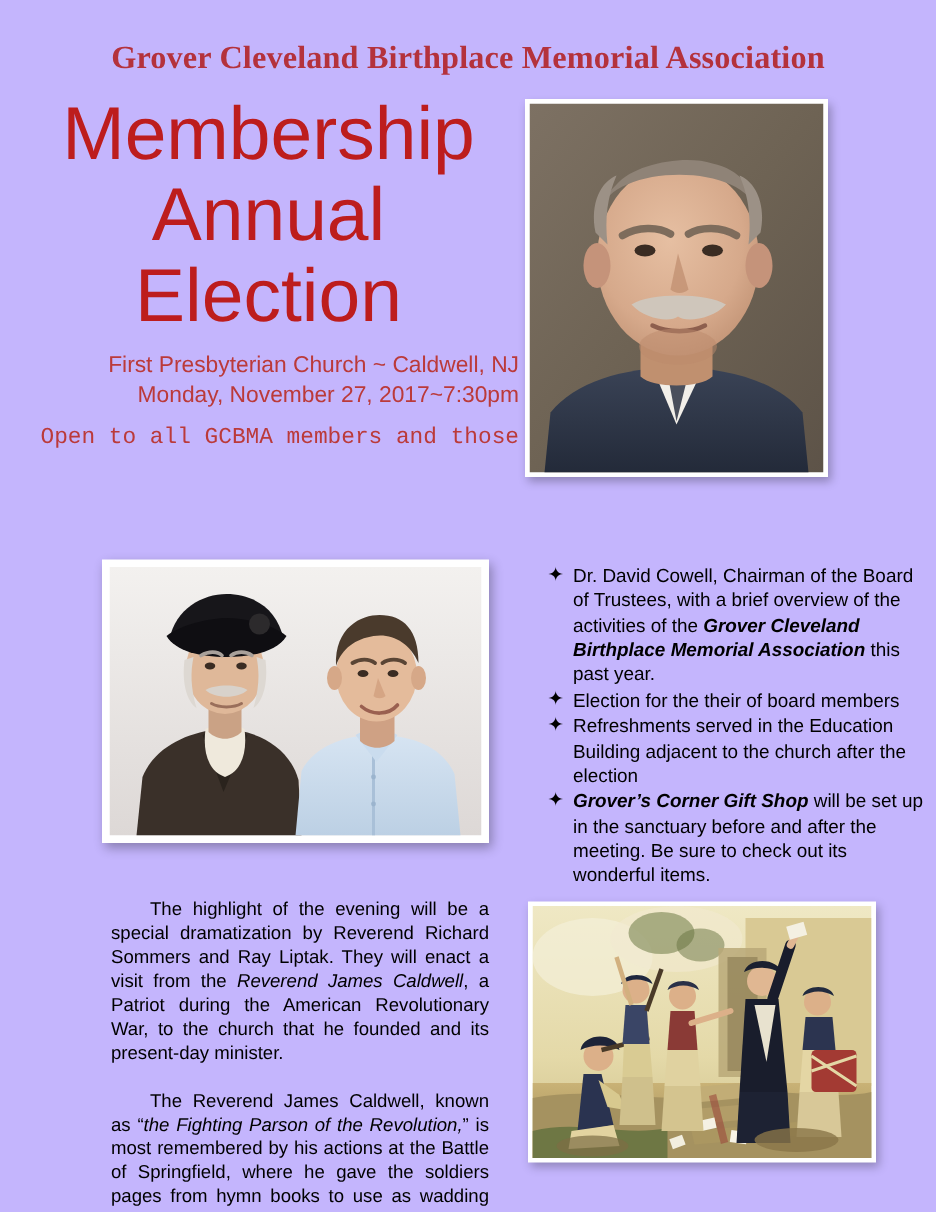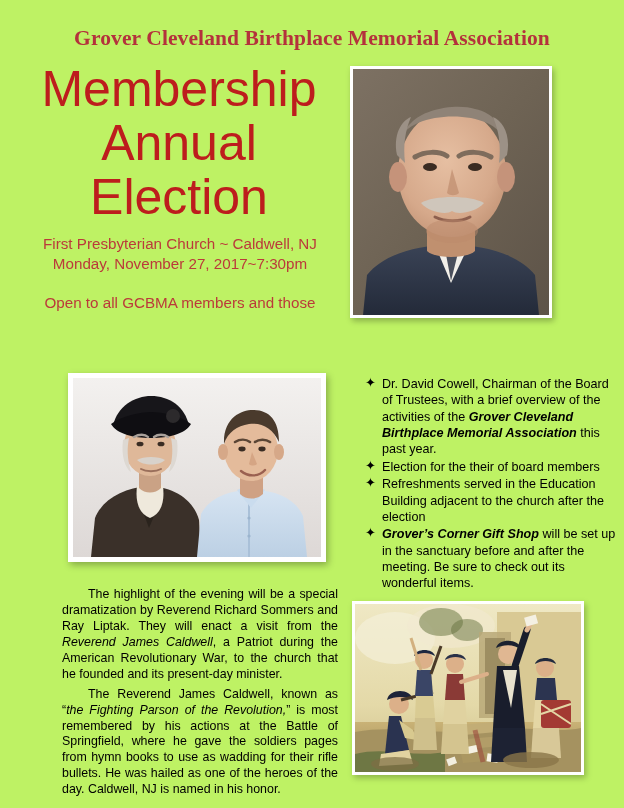--- a/index.html
+++ b/index.html
@@ -12,21 +12,21 @@
     height: 808px;
     position: relative;
     overflow: hidden;
     font-family: "Liberation Sans", sans-serif;
     color: #000;
   }
 
   .page {
     position: absolute;
     inset: 0;
-    background: #bef264;
+    background: #c4b5fd;
   }
 
   
   .org-title {
     position: absolute;
     top: 26px;
     left: 0;
     width: 624px;
     text-align: center;
     font-family: "Liberation Serif", serif;
@@ -51,27 +51,27 @@
     font-weight: 400;
   }
   .big-title .ln { display: block; }
 
   
   .event-block {
     position: absolute;
     top: 234px;
     left: 14px;
     width: 332px;
-    text-align: center;
+    text-align: right;
     color: #bb3a3a;
     font-size: 15.2px;
     line-height: 1.32;
   }
   .event-block .grp { display: block; }
-  .event-block .grp + .grp { margin-top: 19px; }
+  .event-block .grp + .grp { margin-top: 7px; font-family: Liberation Mono, monospace; }
   .event-block .ln { display: block; white-space: nowrap; }
 
   
   .portrait-frame {
     position: absolute;
     left: 350px;
     top: 66px;
     width: 202px;
     height: 252px;
     background: #ffffff;
@@ -148,21 +148,21 @@
     position: absolute;
     left: 58px;
     top: 583px;
     width: 284px;
     font-size: 12.4px;
     line-height: 1.285;
     text-align: justify;
     color: #000;
   }
   .body-copy p {
-    margin: 4px;
+    margin: 16px;
     text-indent: 26px;
   }
   .body-copy p + p { margin-top: 0px; }
   .body-copy i { font-style: italic; }
 
   
   .battle-frame {
     position: absolute;
     left: 352px;
     top: 601px;

